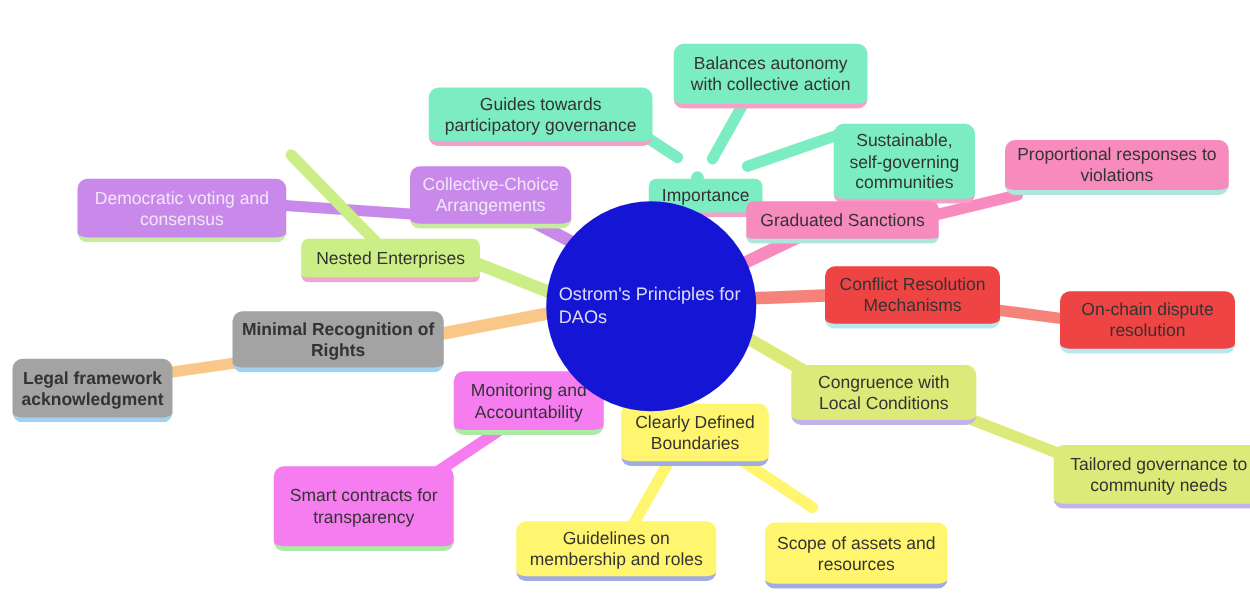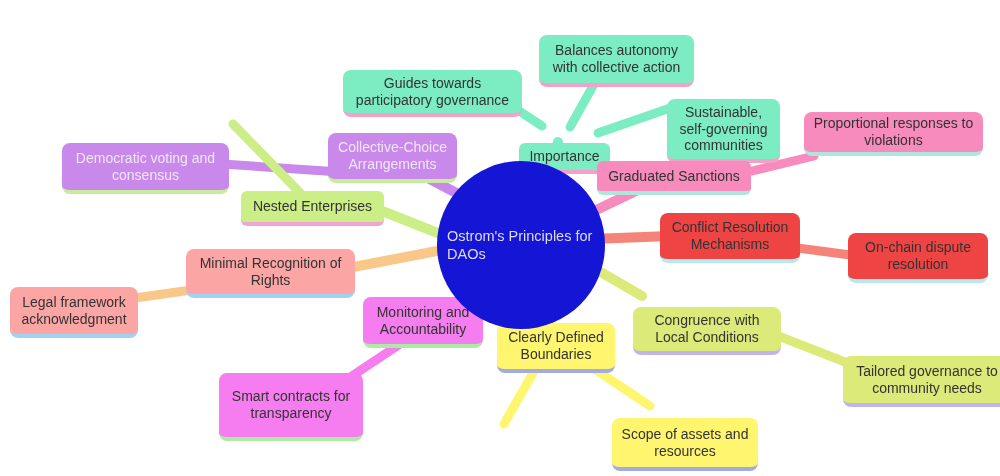--- a/index.html
+++ b/index.html
@@ -23,21 +23,21 @@
     padding:2px 5px;
   }
   .mint   {background:#7CEDC3;border-bottom-color:#F5A0C8;margin-top:27px;}
   .purple {background:#C889EB;border-bottom-color:#C6EC9E;color:#F1E6F8;}
   .green  {background:#CBEE86;border-bottom-color:#F0A4D3;}
   .pink   {background:#F78BBD;border-bottom-color:#AEE6DC;}
   .salmon {background:#ef4444;border-bottom-color:#B5E8F0;}
   .lime   {background:#DBEA78;border-bottom-color:#C2B4EA;}
   .yellow {background:#FFF56E;border-bottom-color:#A3ABE3;}
   .magenta{background:#F57DF0;border-bottom-color:#ABEBA3;}
-  .orange {background:#fca5a5;border-bottom-color:#A3D1F2;}
+  .orange {background:#a3a3a3;border-bottom-color:#A3D1F2;font-weight:bold;}
   .root-node{
     position:absolute;
     display:flex;align-items:center;justify-content:center;
     text-align:left;
     box-sizing:border-box;
     background:#1515D6;
     color:#DCDCF2;
     border-radius:50%;
     font-size:14.5px;line-height:1.25;
     padding:8px 10px;
@@ -90,24 +90,25 @@
   <div class="node purple" style="left:62px;top:143px;width:167px;height:51px">Democratic voting and consensus</div>
 
   <div class="node green" style="left:241px;top:191px;width:143px;height:35px;border-radius:6px">Nested Enterprises</div>
 
   <div class="node pink" style="left:597px;top:161px;width:154px;height:34px;border-radius:6px">Graduated Sanctions</div>
   <div class="node pink" style="left:804px;top:112px;width:179px;height:44px">Proportional responses to violations</div>
 
   <div class="node salmon" style="left:660px;top:213px;width:140px;height:50px">Conflict Resolution Mechanisms</div>
   <div class="node salmon" style="left:848px;top:233px;width:140px;height:50px">On-chain dispute resolution</div>
 
-  <div class="node lime" style="left:633px;top:307px;width:148px;height:48px">Congruence with Local Conditions</div>
+  <div class="node lime" style="left:633px;top:292px;width:148px;height:48px">Congruence with Local Conditions</div>
   <div class="node lime" style="left:843px;top:356px;width:168px;height:51px">Tailored governance to community needs</div>
 
   <div class="node yellow" style="left:497px;top:323px;width:118px;height:50px">Clearly Defined Boundaries</div>
+  <div class="node yellow" style="left:413px;top:417px;width:160px;height:48px">Guidelines on membership and roles</div>
   <div class="node yellow" style="left:612px;top:418px;width:146px;height:53px">Scope of assets and resources</div>
 
   <div class="node magenta" style="left:363px;top:297px;width:120px;height:51px">Monitoring and Accountability</div>
   <div class="node magenta" style="left:219px;top:373px;width:144px;height:68px">Smart contracts for transparency</div>
 
   <div class="node orange" style="left:186px;top:249px;width:169px;height:49px">Minimal Recognition of Rights</div>
   <div class="node orange" style="left:10px;top:287px;width:128px;height:51px">Legal framework acknowledgment</div>
 
   <div class="root-node" style="left:437px;top:161px;width:168px;height:168px">Ostrom's Principles for DAOs</div>
 

